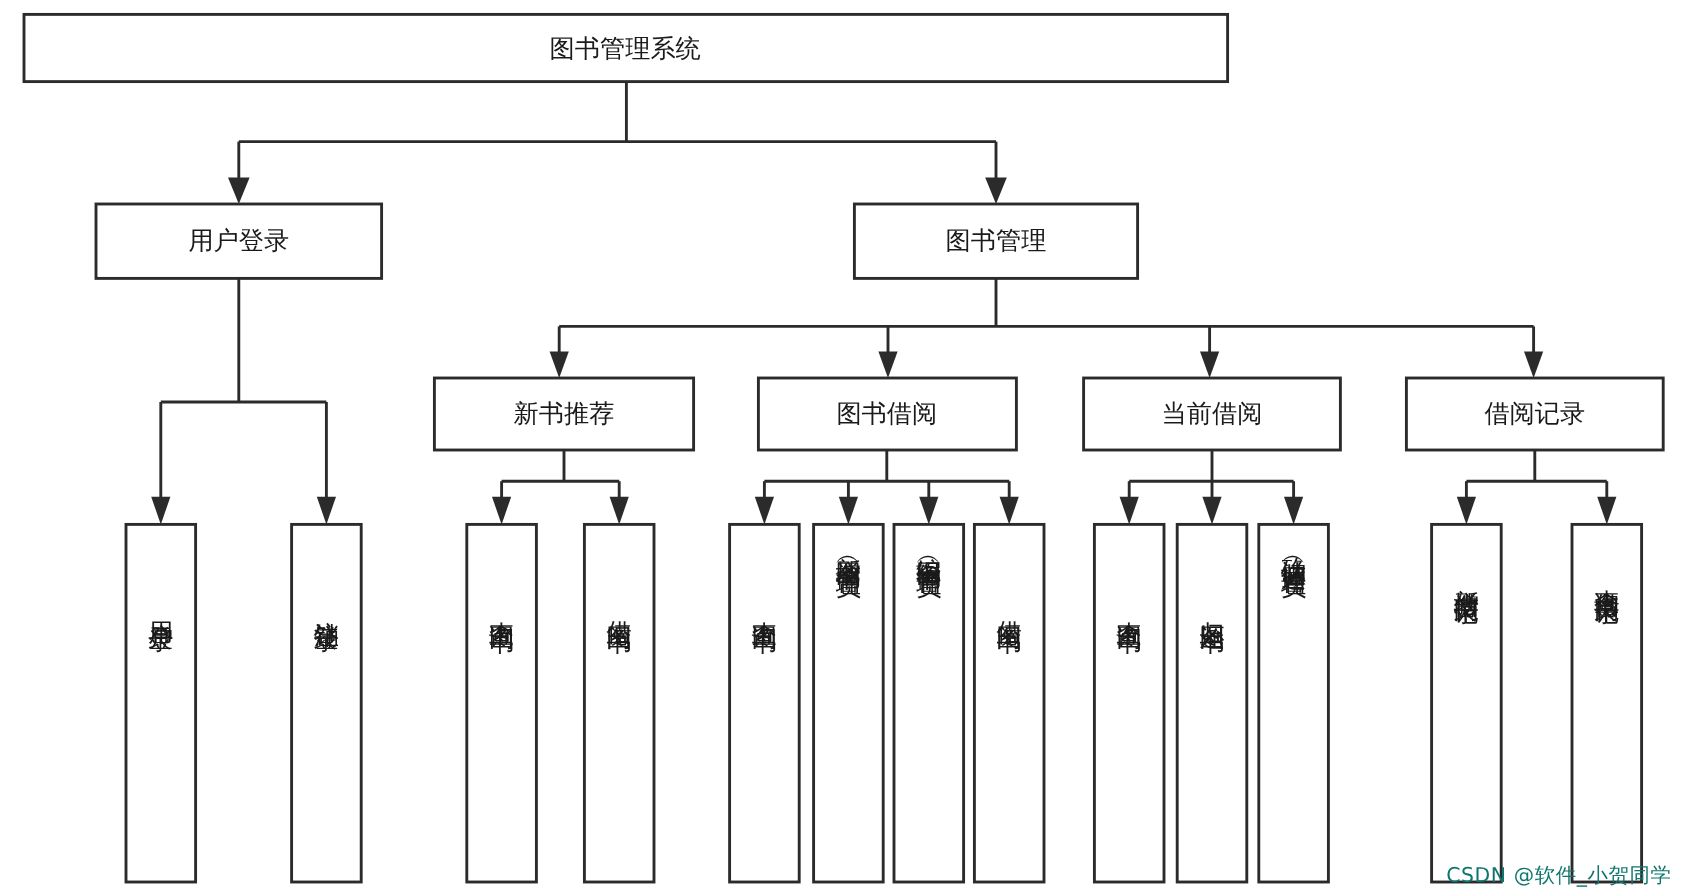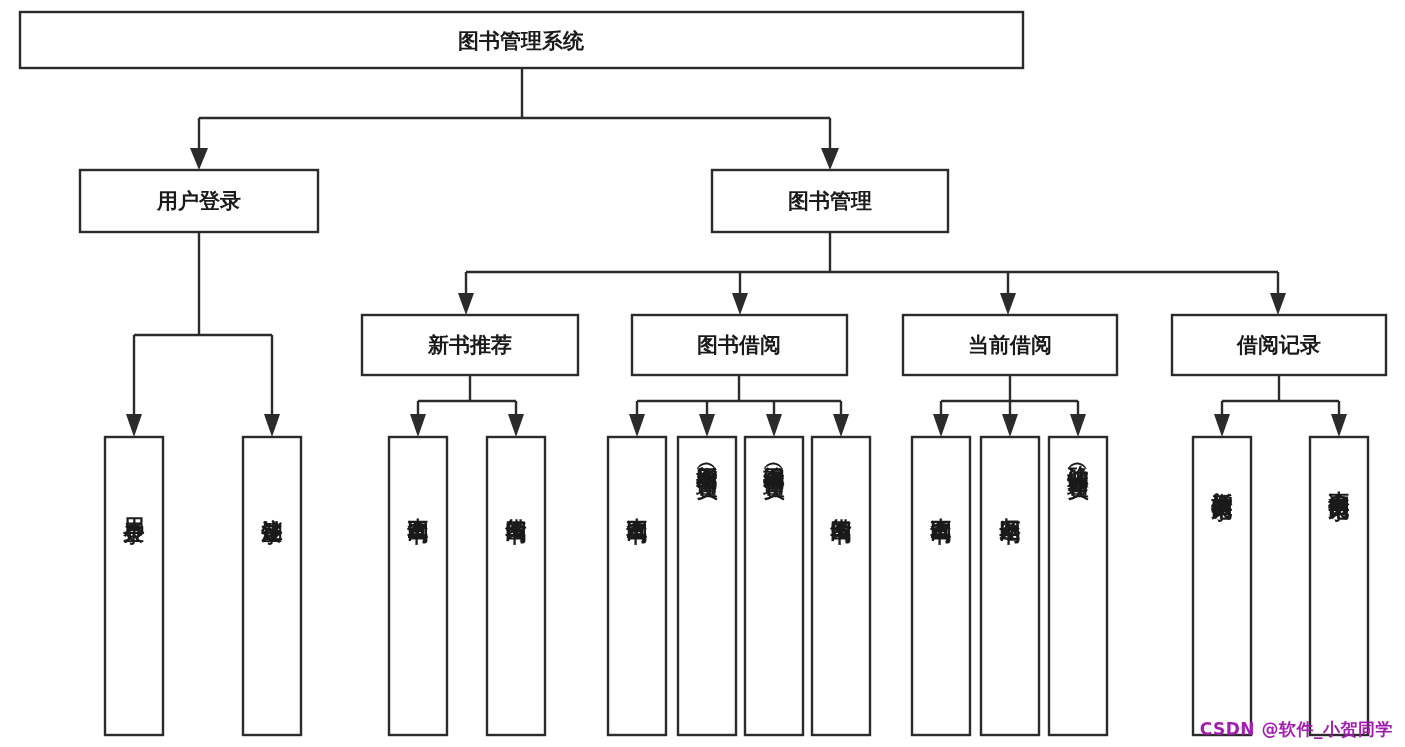--- a/index.html
+++ b/index.html
@@ -11,21 +11,20 @@
     width: 1405px;
     height: 747px;
     font-family: "DejaVu Sans", "Liberation Sans", sans-serif;
     overflow: hidden;
     position: relative;
   }
   #diagram-root {
     position: relative;
     width: 1405px;
     height: 747px;
-    font-weight: bold;
   }
   svg.tree {
     position: absolute;
     top: 0;
     left: 0;
     width: 1405px;
     height: 747px;
     display: block;
   }
   .node-box {
@@ -58,21 +57,21 @@
     text-orientation: upright;
     letter-spacing: 2px;
     white-space: pre;
   }
   .watermark-text {
     position: absolute;
     right: 12px;
     bottom: 6px;
     font-family: "DejaVu Sans", "Liberation Sans", sans-serif;
     font-size: 17px;
-    color: #a21caf;
+    color: #0f766e;
     letter-spacing: 0.5px;
     user-select: none;
     pointer-events: none;
     white-space: nowrap;
     margin-left: 40px;
   }
 </style>
 </head>
 <body>
 

